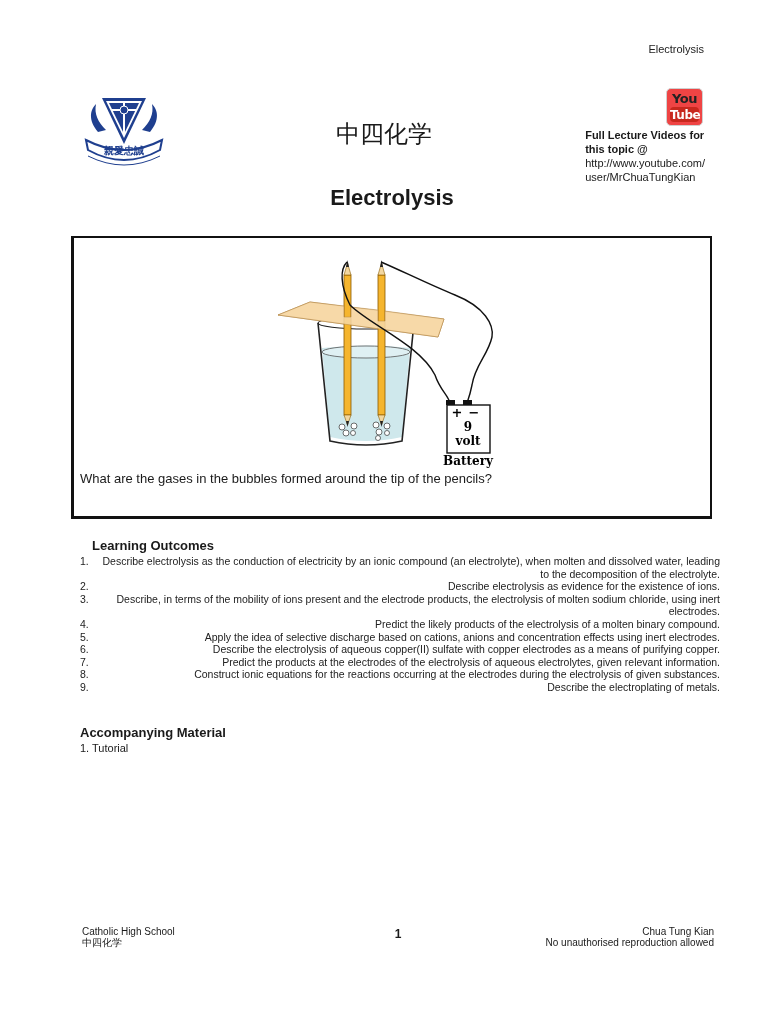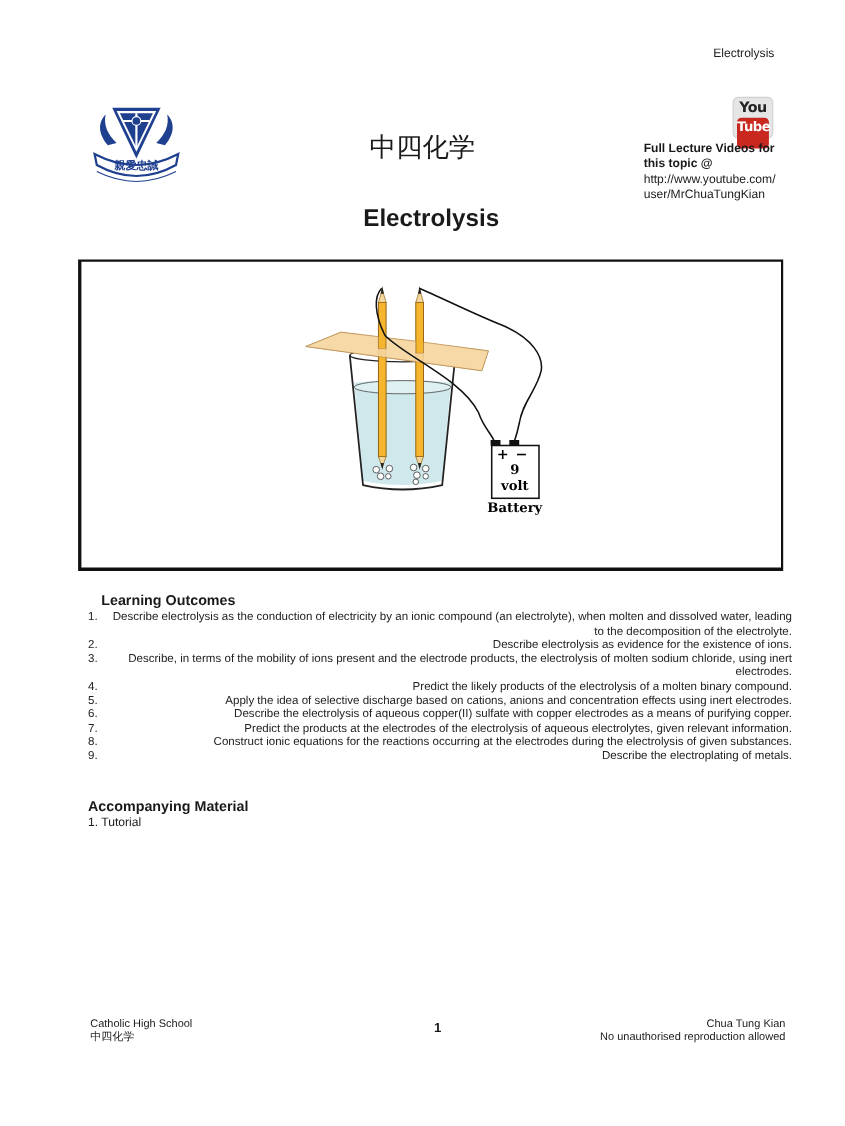--- a/index.html
+++ b/index.html
@@ -4,25 +4,25 @@
 <style>
   html, body { margin: 0; padding: 0; background: #ffffff; }
   body { width: 768px; height: 1024px; position: relative; overflow: hidden;
          font-family: "Liberation Sans", sans-serif; color: #1a1a1a; }
   .abs { position: absolute; }
   .running-header { top: 43px; right: 64px; font-size: 11px; color: #222; }
   .logo { left: 80px; top: 92px; width: 88px; height: 80px; }
   .cn-title { left: 0; width: 768px; top: 118px; text-align: center; font-size: 24px;
               font-family: "DejaVu Sans", sans-serif; padding-left: 0; }
   .main-title { left: 0; width: 784px; top: 185px; text-align: center; font-size: 22px; font-weight: bold; }
-  .yt-icon { left: 666px; top: 88px; width: 37px; height: 38px; background: #e5e5e5; border-radius: 5px;
+  .yt-icon { left: 666px; top: 88px; width: 37px; height: 38px; background: #ef4444; border-radius: 5px;
              border: 1px solid #d0d0d0; box-sizing: border-box; }
   .yt-you { position: absolute; left: 0; top: 2px; width: 100%; text-align: center; font-weight: bold;
             font-size: 13px; color: #222; font-family: "DejaVu Sans", sans-serif; letter-spacing: -0.5px; }
-  .yt-tube { position: absolute; left: 3px; right: 3px; top: 18px; height: 28px; background: #c8281e;
+  .yt-tube { position: absolute; left: 3px; right: 3px; top: 18px; height: 15px; background: #c8281e;
              border-radius: 4px; color: #fff; font-weight: bold; font-size: 12px; text-align: center;
              line-height: 16px; font-family: "DejaVu Sans", sans-serif; letter-spacing: -0.5px; }
   .yt-text { right: 63px; top: 128px; font-size: 11px; line-height: 14px; }
   .yt-text .bold { font-weight: bold; }
   .fig-box { left: 71px; top: 236px; width: 641px; height: 283px; box-sizing: border-box;
              border: 3px solid #111; border-top-width: 2px; border-right-width: 2px; }
   .fig-svg { left: 270px; top: 245px; width: 250px; height: 225px; }
   .fig-caption { left: 80px; top: 471px; width: 630px; font-size: 13px; line-height: 16px; color: #1a1a1a; }
   .section-h { left: 80px; font-size: 13px; font-weight: bold; }
   .lo-list { left: 80px; top: 555px; width: 640px; font-size: 10.5px; line-height: 12.6px; color: #222;
@@ -112,20 +112,21 @@
   <rect x="193" y="155" width="9" height="5" fill="#111"></rect>
   <rect x="177" y="160" width="43" height="48" fill="#fff" stroke="#111" stroke-width="1.4"></rect>
   <text x="187" y="172" font-size="13" font-weight="bold" text-anchor="middle" font-family="DejaVu Serif, serif">+</text>
   <text x="204" y="172" font-size="13" font-weight="bold" text-anchor="middle" font-family="DejaVu Serif, serif">−</text>
   <text x="198" y="186" font-size="12" font-weight="bold" text-anchor="middle" font-family="DejaVu Serif, serif">9</text>
   <text x="198" y="200" font-size="12" font-weight="bold" text-anchor="middle" font-family="DejaVu Serif, serif">volt</text>
   <text x="198" y="220" font-size="12" font-weight="bold" text-anchor="middle" font-family="DejaVu Serif, serif">Battery</text>
 </svg>
 
 <div class="abs fig-caption">
+  <div>What are the gases in the bubbles formed around the tip of the pencils?</div>
 </div>
 
 <div class="abs section-h" style="top:538px;padding-left:12px;">Learning Outcomes</div>
 <ul class="abs lo-list">
   <li>
       <span class="num">1.</span>
       <span class="txt">Describe electrolysis as the conduction of electricity by an ionic compound (an electrolyte), when molten and dissolved water, leading to the decomposition of the electrolyte.</span>
     </li>
   <li>
       <span class="num">2.</span>

